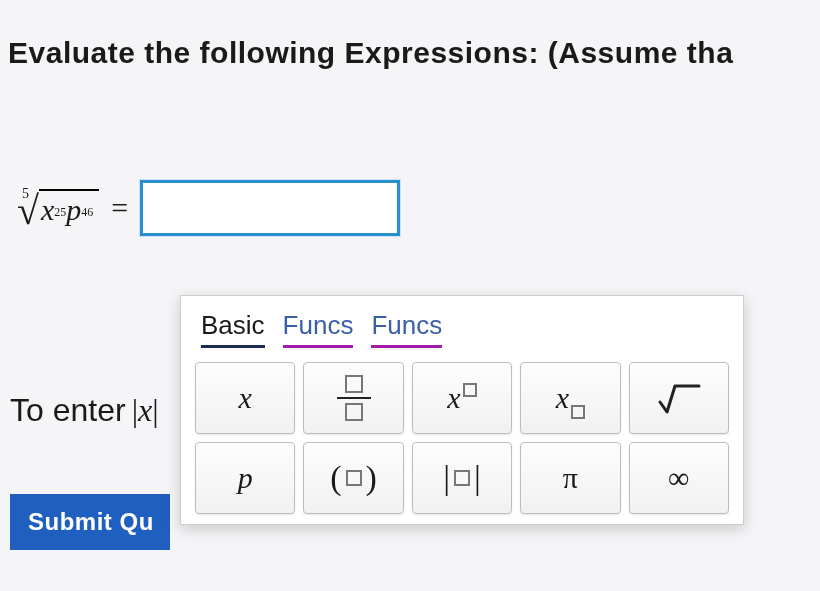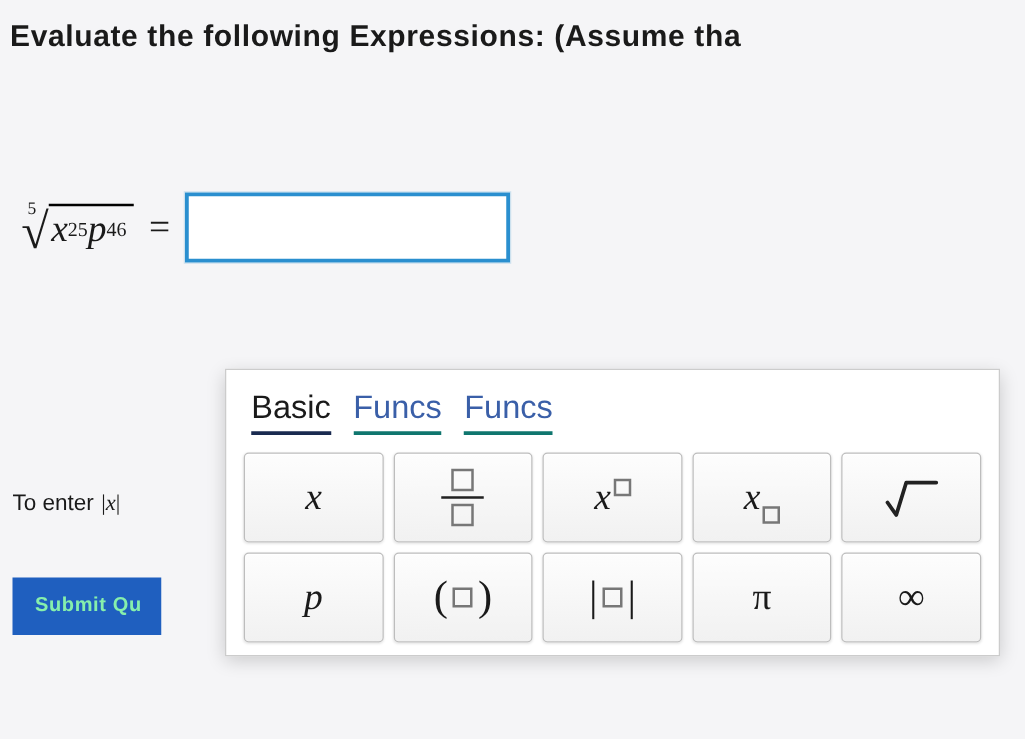--- a/index.html
+++ b/index.html
@@ -6,23 +6,23 @@
     body {
       font-family: Arial, Helvetica, sans-serif;
       background: #f5f5f7;
       width: 820px;
       height: 591px;
       overflow: hidden;
       position: relative;
       color: #1a1a1a;
     }
     .question-text {
-      font-size: 24px;
+      font-size: 30px;
       font-weight: bold;
-      padding: 16px 0 0 8px;
+      padding: 36px 0 0 8px;
       white-space: nowrap;
       letter-spacing: 0.5px;
     }
     .expression-row {
       display: flex;
       align-items: center;
       margin-top: 110px;
       margin-left: 10px;
     }
     .radical {
@@ -46,56 +46,56 @@
       position: relative;
       top: 2px;
     }
     .radicand {
       border-top: 2px solid #000;
       padding: 2px 6px 0 2px;
       display: flex;
       align-items: baseline;
     }
     .radicand .base { font-style: italic; }
-    .radicand sup { font-size: 16px; font-style: normal; position: relative; top: -4px; }
+    .radicand sup { font-size: 12px; font-style: normal; position: relative; top: -4px; }
     .equals {
       font-size: 30px;
       margin: 0 12px;
       font-family: 'Times New Roman', serif;
     }
     .answer-input {
       width: 260px;
       height: 56px;
       border: 3px solid #2a8fcf;
       background: #fff;
       font-size: 24px;
       text-align: center;
       font-family: 'Times New Roman', serif;
       outline: none;
       box-shadow: 0 0 0 1px rgba(42,143,207,0.2);
     }
     .keypad {
       position: absolute;
       left: 180px;
       top: 295px;
-      width: 620px;
+      width: 564px;
       background: #fff;
       border: 1px solid #ccc;
       box-shadow: 0 4px 14px rgba(0,0,0,0.18);
       padding: 8px 6px 10px 6px;
     }
     .tabs {
       display: flex;
       gap: 18px;
       padding: 6px 14px 10px 14px;
       font-size: 26px;
     }
     .tab {
       color: #3a5fa8;
-      border-bottom: 3px solid #0f766e;
+      border-bottom: 3px solid #a21caf;
       padding-bottom: 4px;
       cursor: pointer;
     }
     .tab.active {
       color: #1a1a1a;
       border-bottom: 3px solid #1a2a50;
     }
     .key-grid {
       display: grid;
       grid-template-columns: repeat(5, 1fr);
@@ -114,38 +114,38 @@
       font-size: 30px;
       font-style: italic;
       cursor: pointer;
       box-shadow: inset 0 1px 0 #fff, 0 1px 2px rgba(0,0,0,0.1);
     }
     .key svg { display: block; }
     .hint-row {
       position: absolute;
       left: 10px;
       top: 392px;
-      font-size: 18px;
+      font-size: 32px;
       font-family: Arial, sans-serif;
       display: flex;
       align-items: center;
     }
     .hint-row .math {
       font-family: 'Times New Roman', serif;
       font-style: normal;
       margin-left: 6px;
     }
     .hint-row .math .var { font-style: italic; }
     .submit-btn {
       position: absolute;
       left: 10px;
-      top: 462px;
+      top: 494px;
       background: #1f5fbf;
-      color: #86efac;
-      font-size: 16px;
+      color: #ffffff;
+      font-size: 24px;
       font-weight: bold;
       padding: 14px 16px 14px 18px;
       border: none;
       cursor: pointer;
       letter-spacing: 0.5px;
     }
     .frac-box {
       display: flex;
       flex-direction: column;
       align-items: center;

